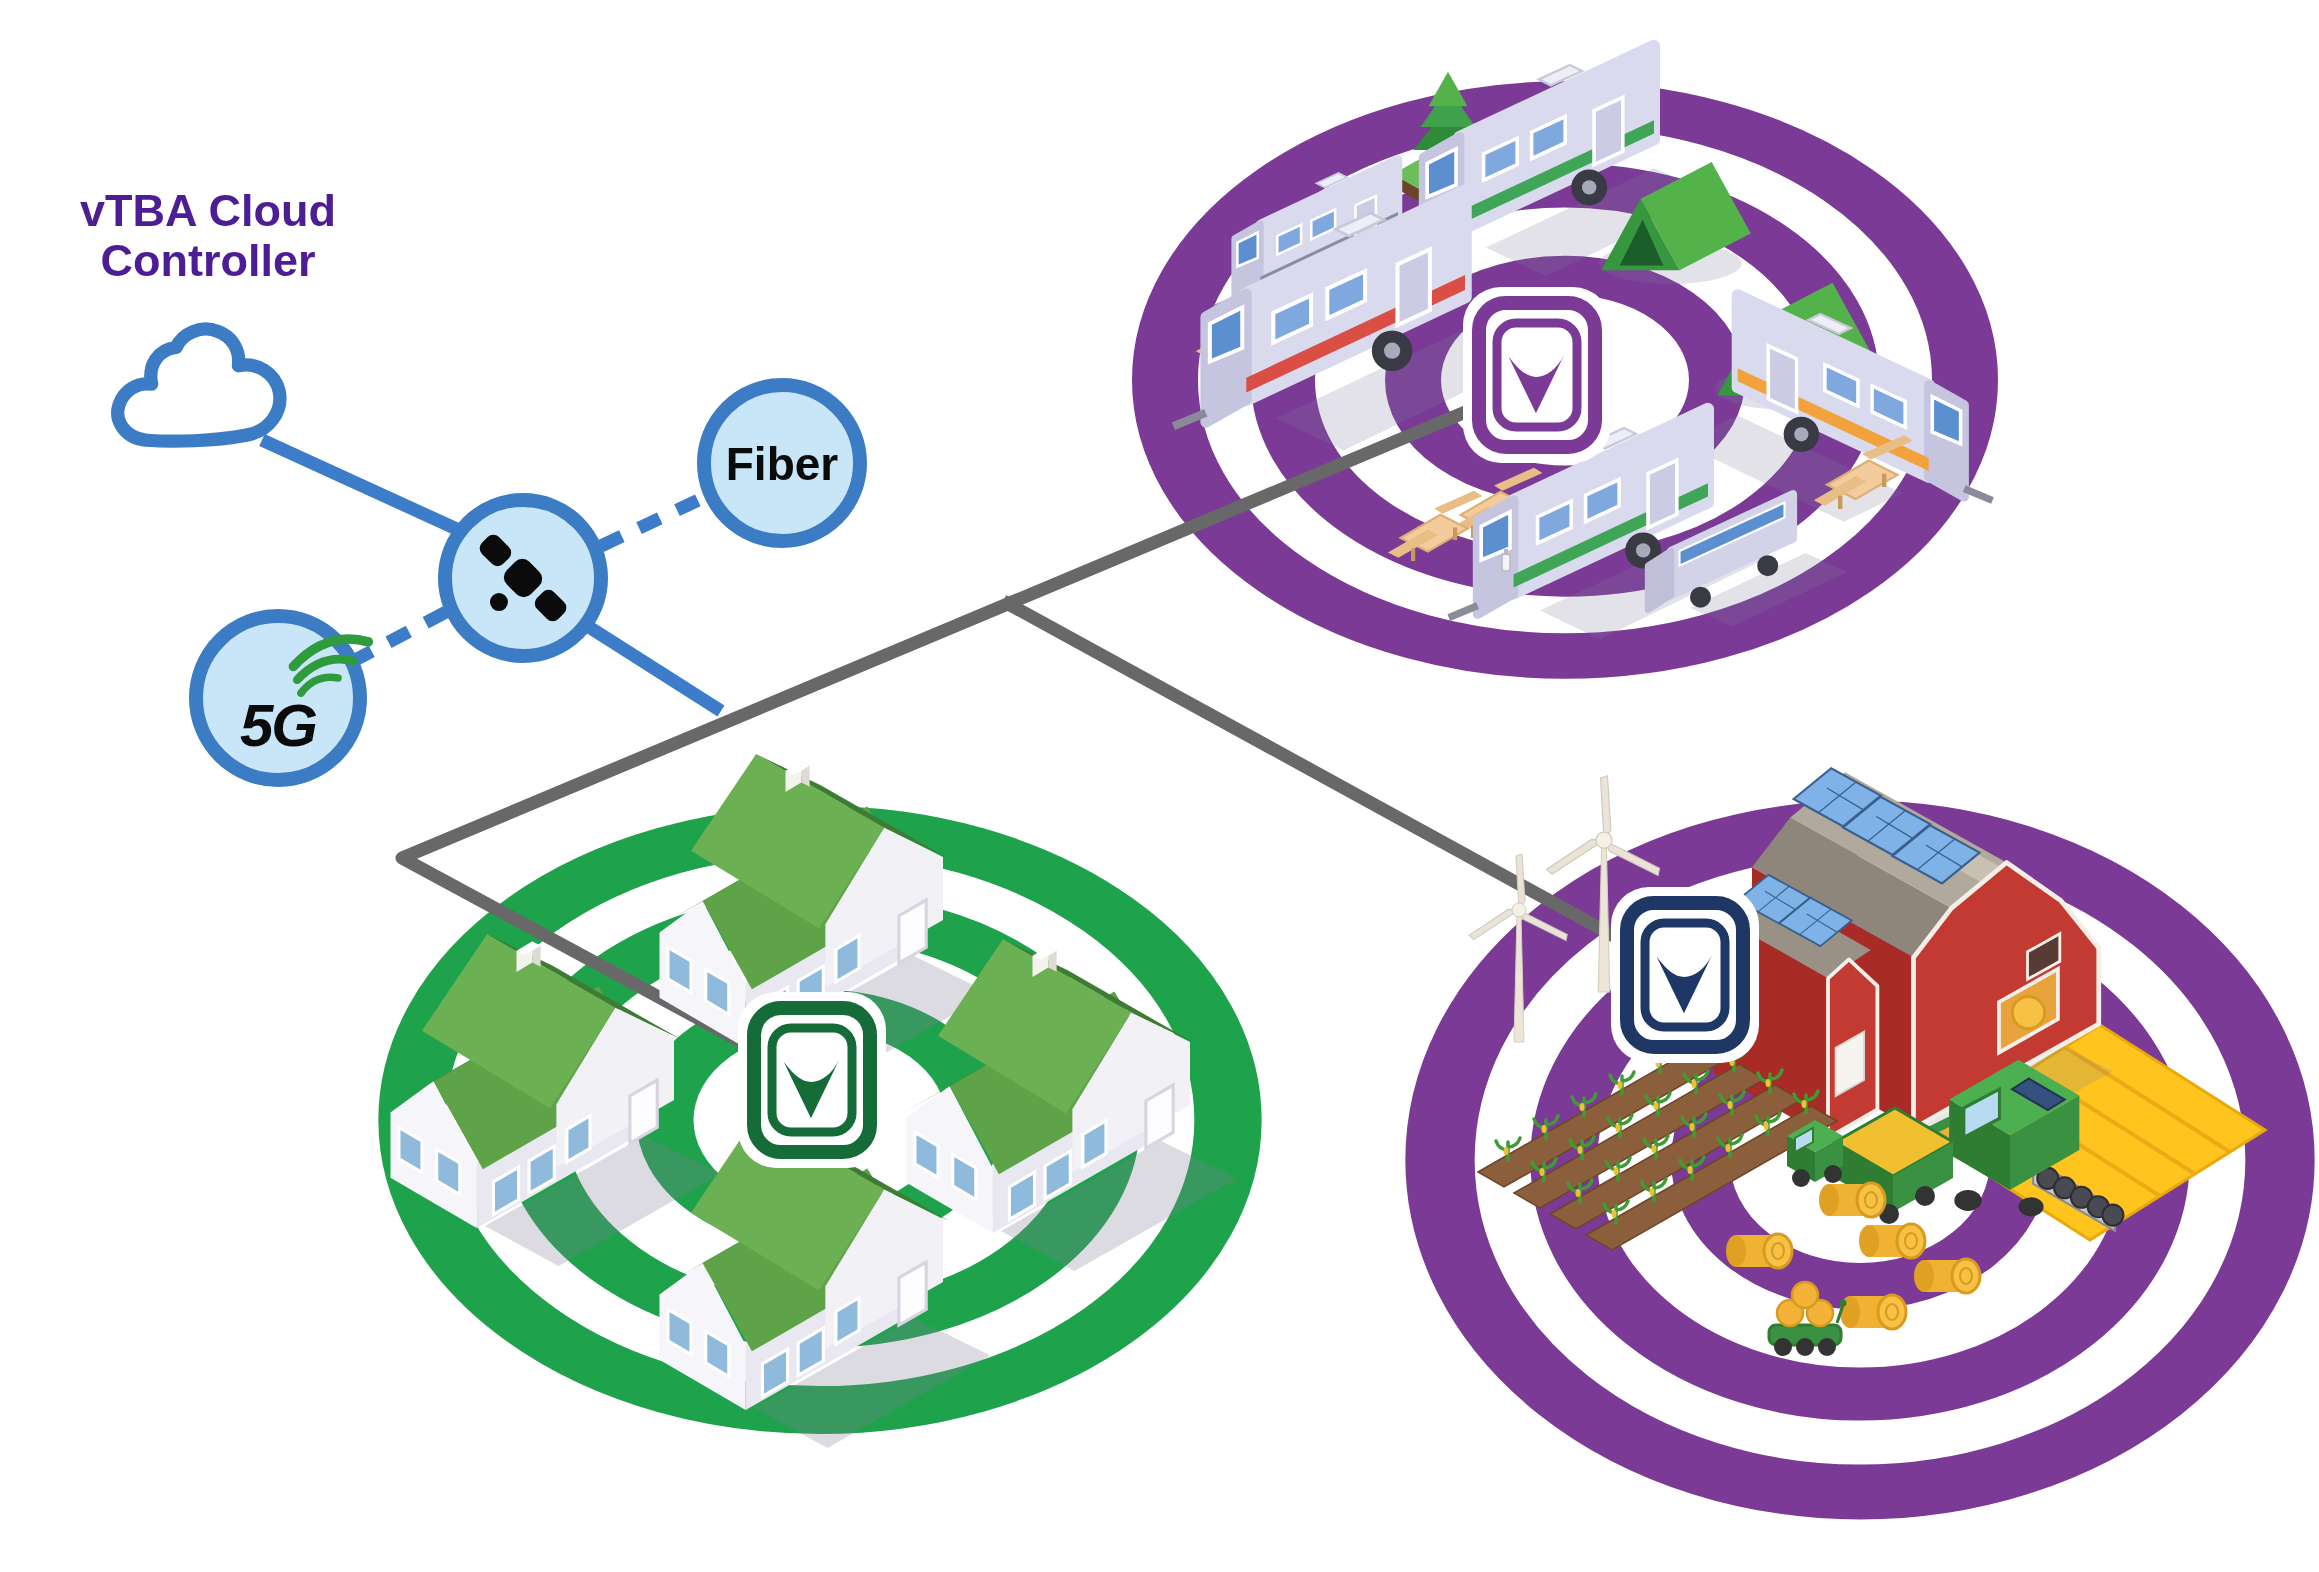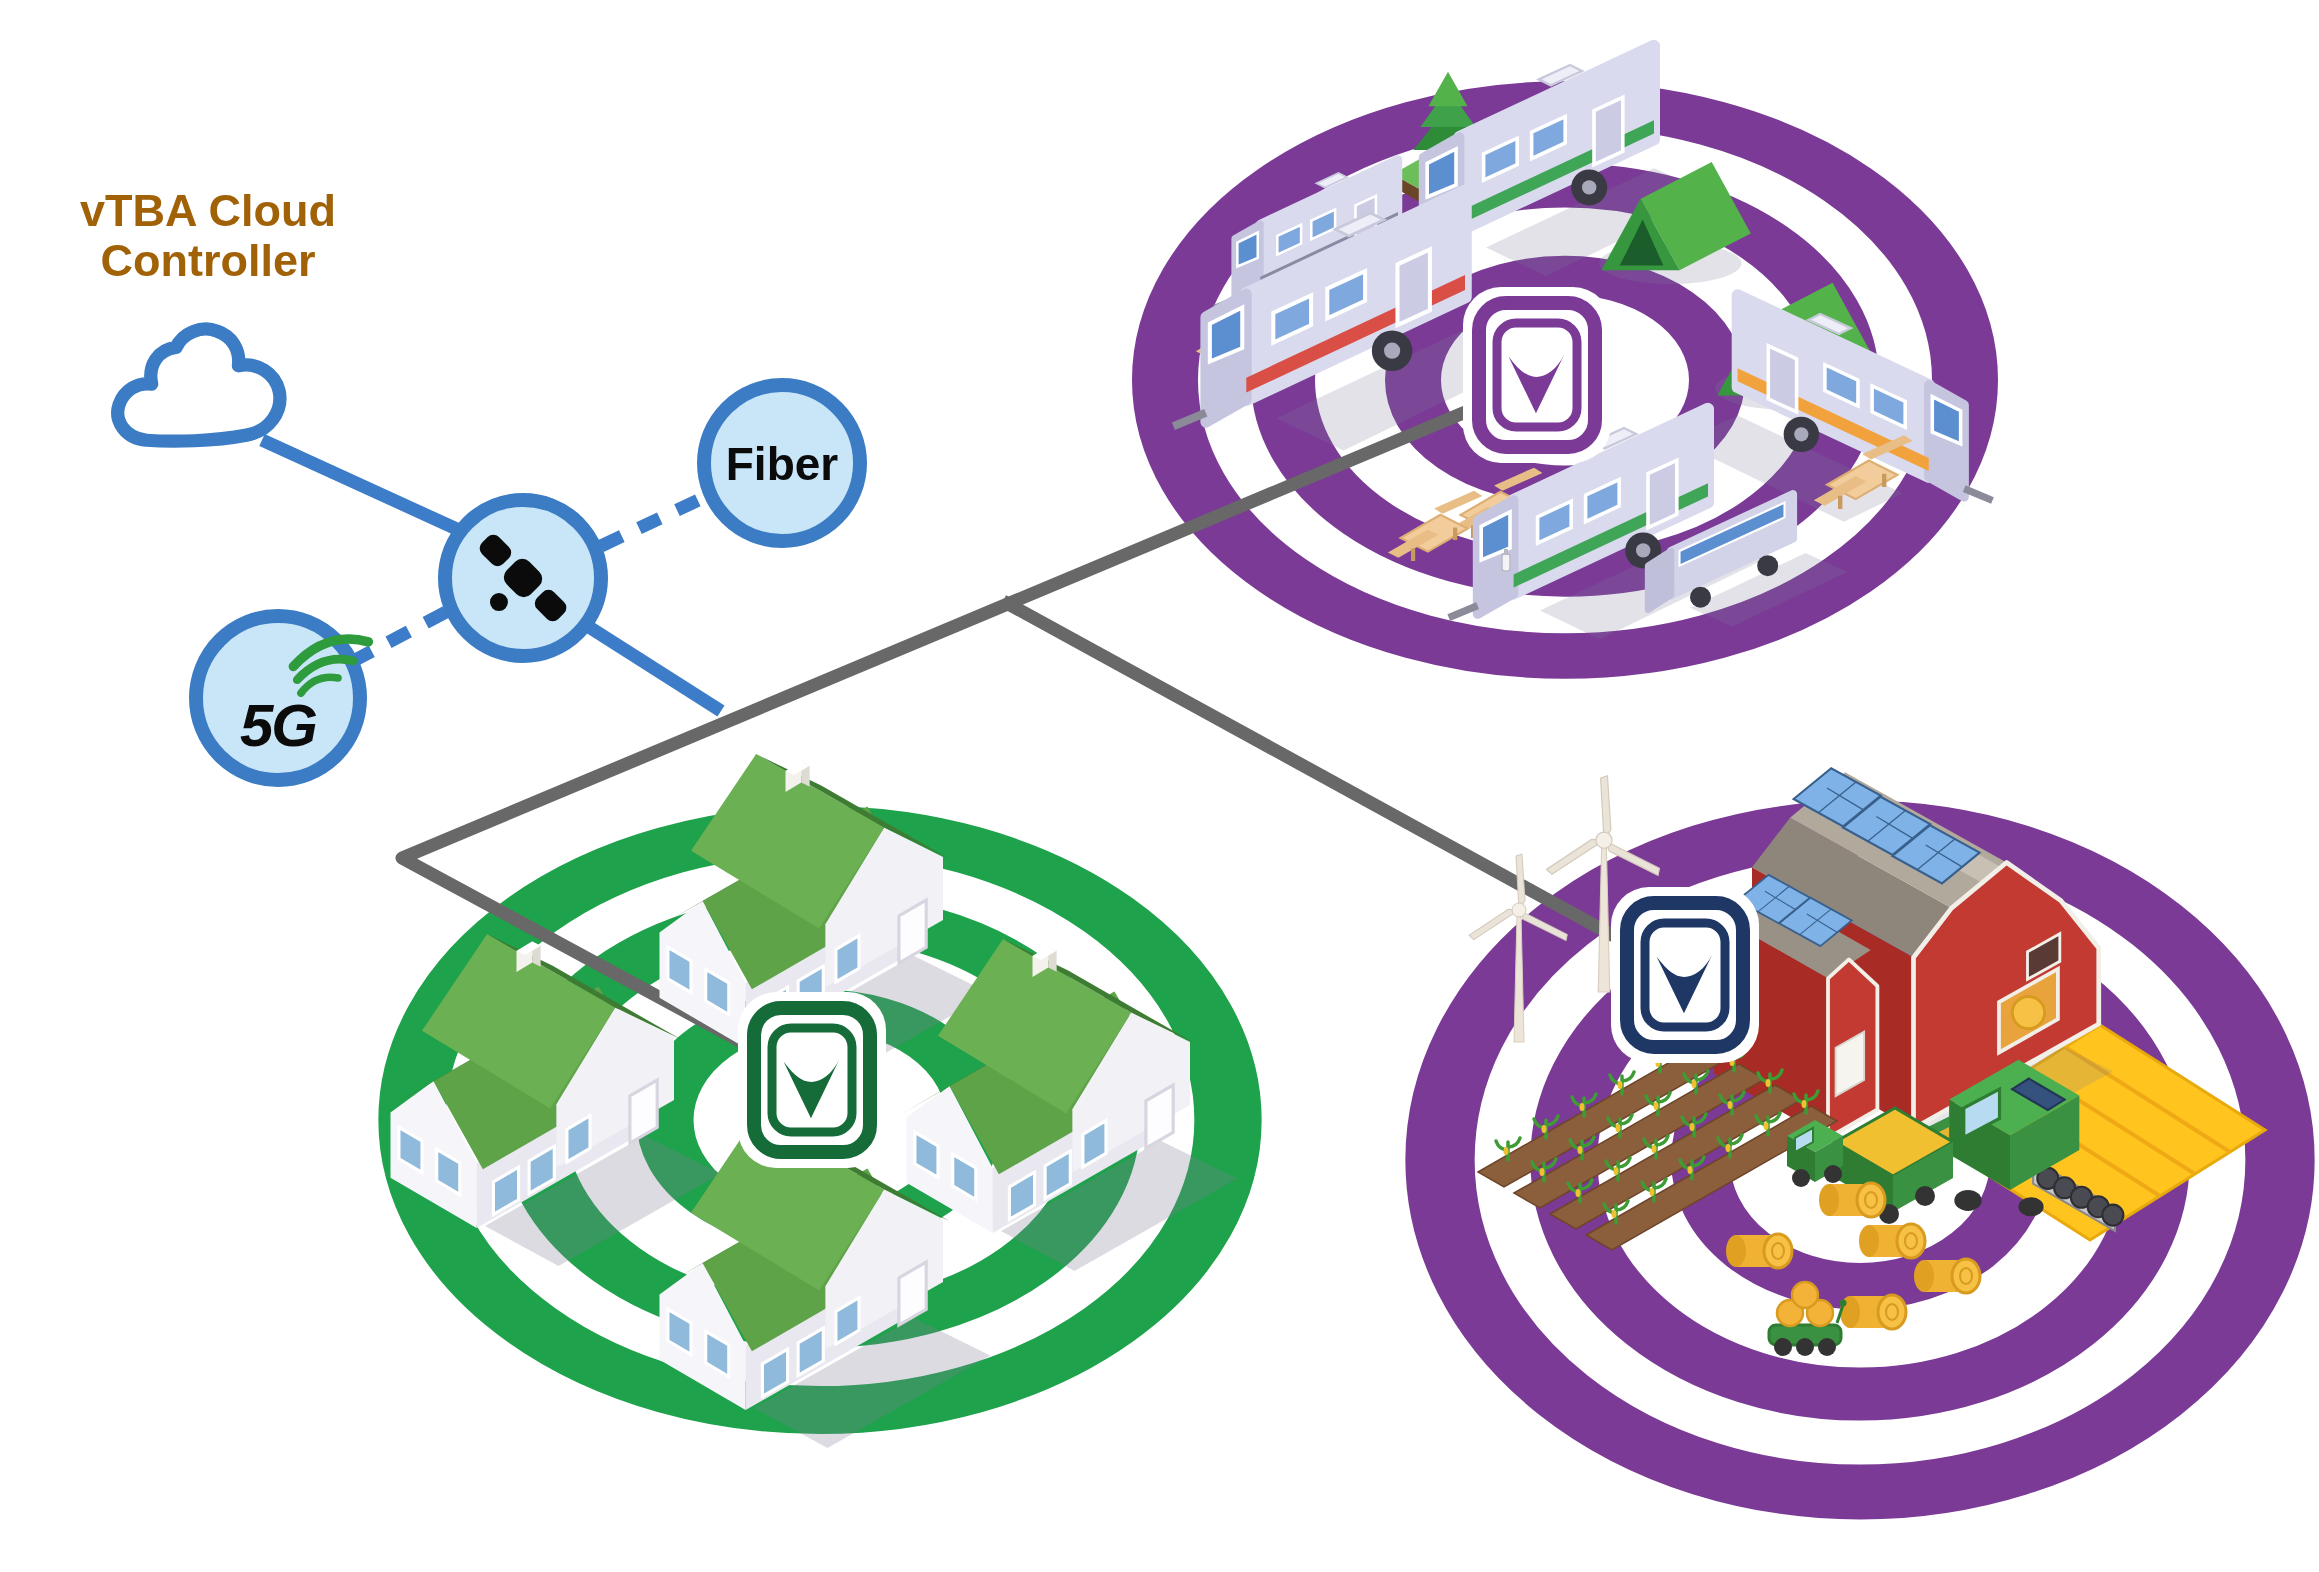--- a/index.html
+++ b/index.html
@@ -1,20 +1,20 @@
 <!DOCTYPE html>
 <html><head>
 <meta charset="utf-8">
 <style>
   html,body{margin:0;padding:0;background:#ffffff;}
   #canvas{position:relative;width:2319px;height:1572px;background:#ffffff;overflow:hidden;
           font-family:"Liberation Sans", sans-serif;}
   #scene-svg{position:absolute;left:0;top:0;}
   #page-title{position:absolute;left:52px;top:186px;width:312px;text-align:center;
-              font-size:45px;line-height:1.1;font-weight:800;color:#a16207;
+              font-size:45px;line-height:1.1;font-weight:800;color:#4c1d95;
               font-family:"Liberation Sans", sans-serif;}
   text{font-family:"Liberation Sans", sans-serif;}
   .node-label{font-size:46px;font-weight:700;fill:#0b0b0b;}
   .label-5g{font-size:60px;font-weight:900;font-style:italic;fill:#0b0b0b;letter-spacing:-2px;}
 </style>
 </head>
 <body>
 
 <div id="canvas">
 <svg id="scene-svg" width="2319" height="1572" viewBox="0 0 2319 1572">

